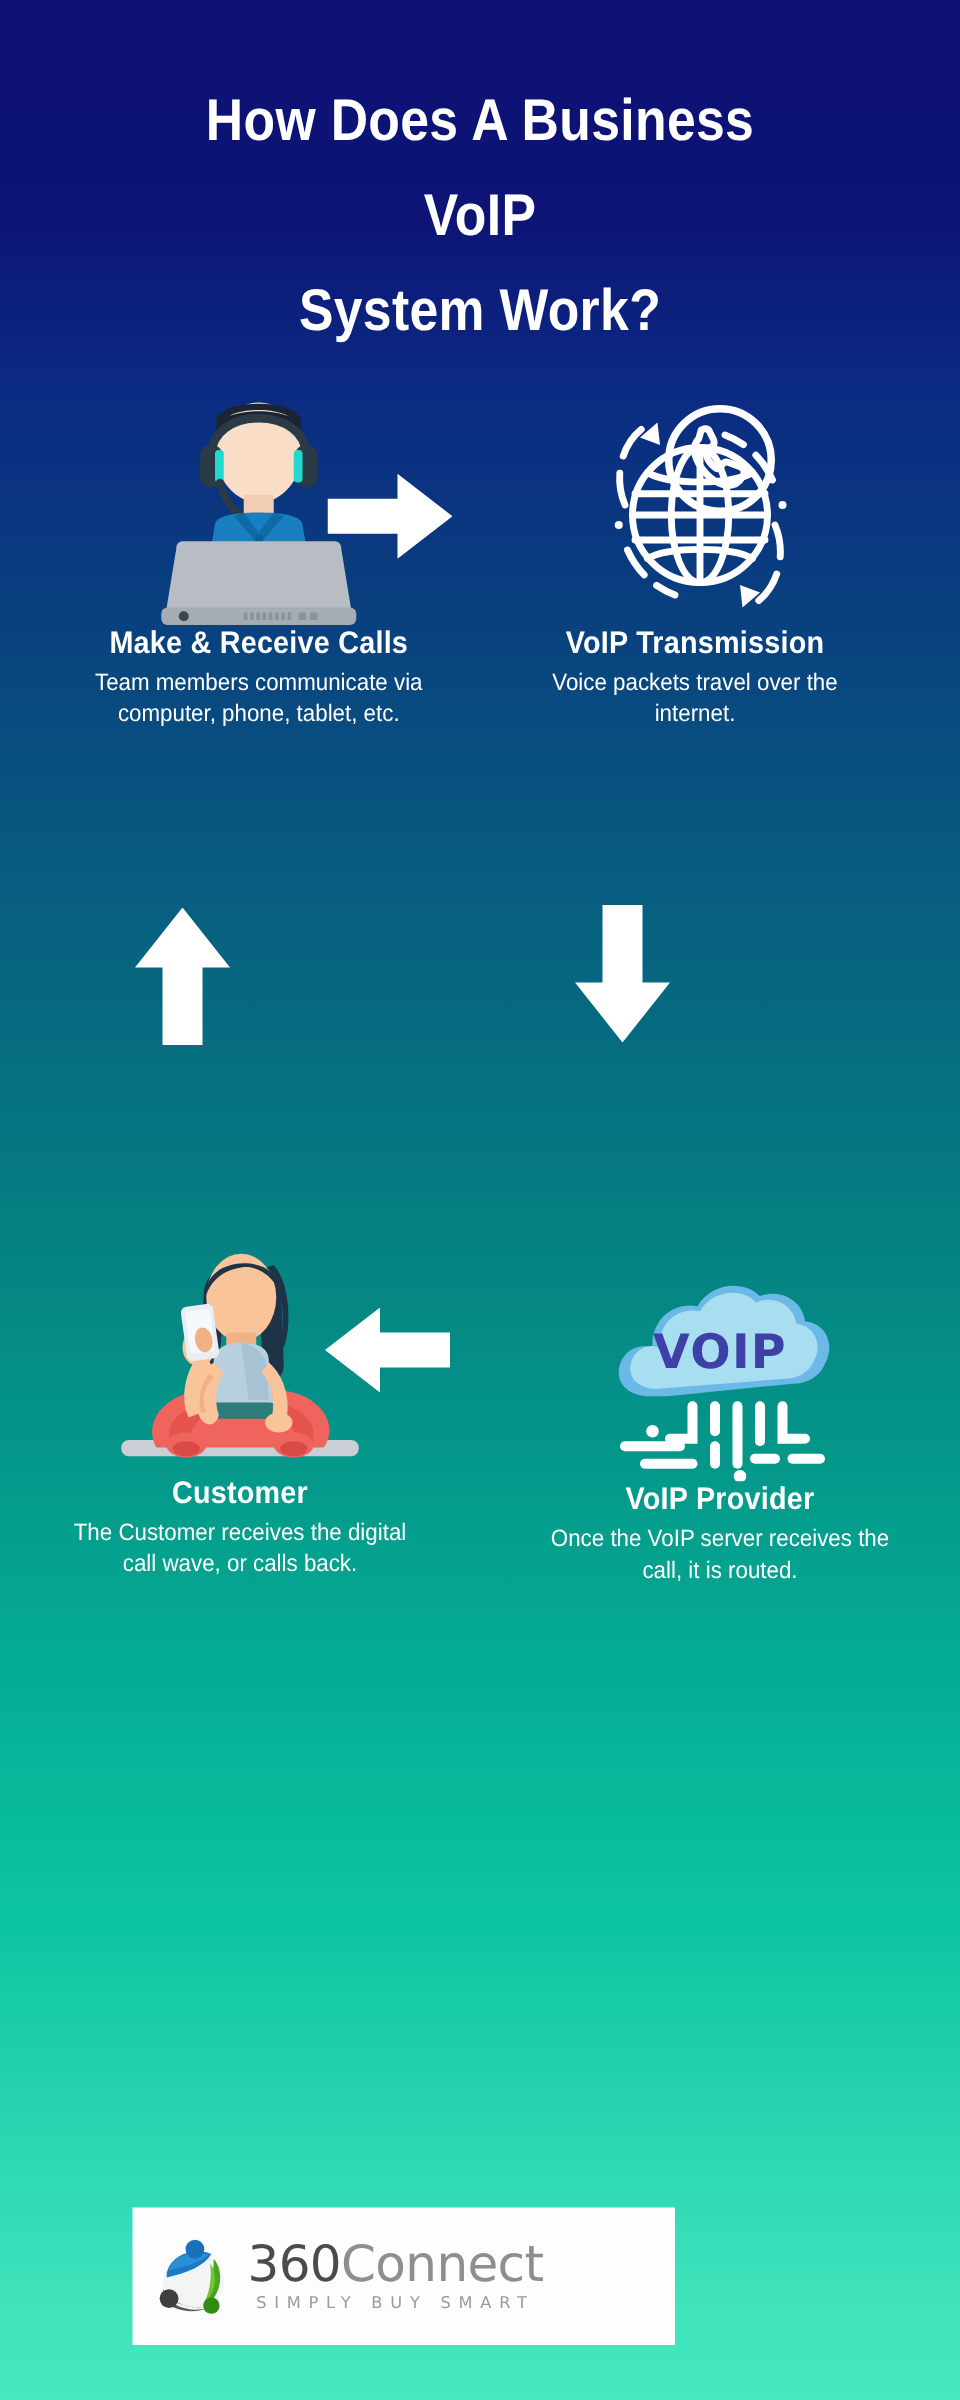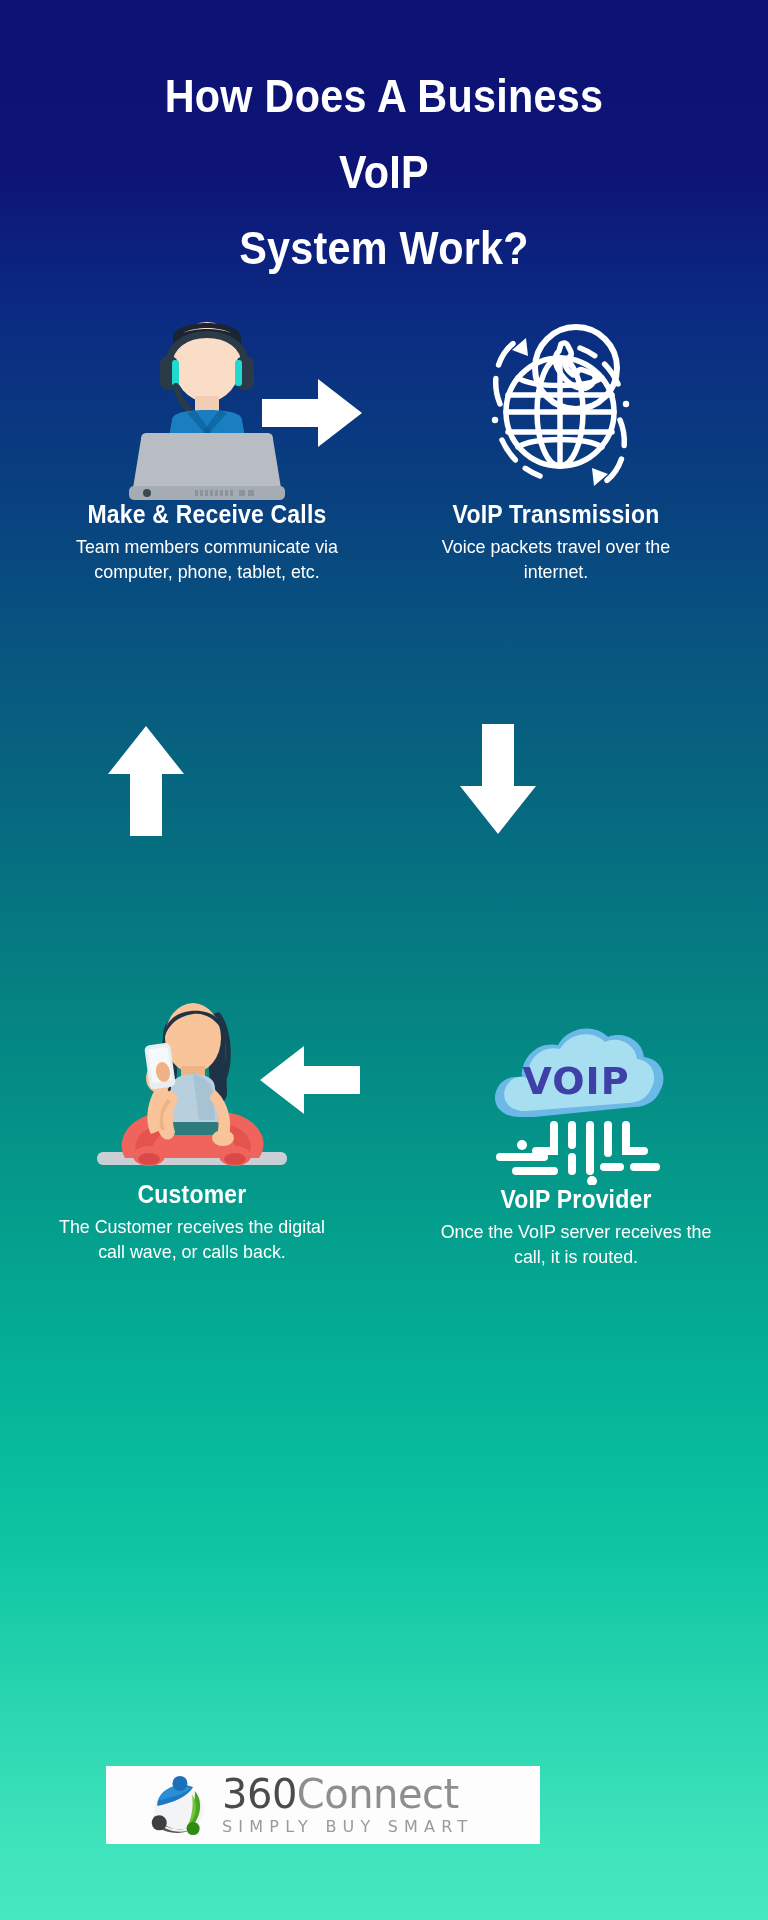--- a/index.html
+++ b/index.html
@@ -103,44 +103,44 @@
   #arrow-down  { left: 460px; top: 724px; }
   #arrow-left  { left: 260px; top: 1046px; }
   #arrow-up    { left: 108px; top: 726px; }
 
   
   .logo-box {
     position: absolute;
     left: 106px;
     top: 1766px;
     width: 434px;
-    height: 78px;
+    height: 110px;
     background: #fdfdfd;
     display: flex;
     align-items: center;
-    padding-left: 40px;
+    padding-left: 16px;
   }
   .logo-mark { width: 66px; height: 62px; flex: 0 0 auto; }
   .logo-text-wrap {
     margin-left: 10px;
     display: flex;
     flex-direction: column;
     justify-content: center;
   }
   .logo-word {
     font-size: 40px;
     line-height: 40px;
     letter-spacing: -0.5px;
     font-family: "DejaVu Sans", sans-serif;
   }
   .logo-360 { color: #4b4b4b; font-weight: 400; }
   .logo-connect { color: #8e8e8e; font-weight: 400; }
   .logo-tagline {
     color: #9a9a9a;
-    font-size: 16px;
+    font-size: 13px;
     letter-spacing: 6.2px;
     margin-top: 3px;
     font-family: "DejaVu Sans", sans-serif;
     text-align: center;
   }
 </style>
 </head>
 <body>
 
 <div id="infographic">

